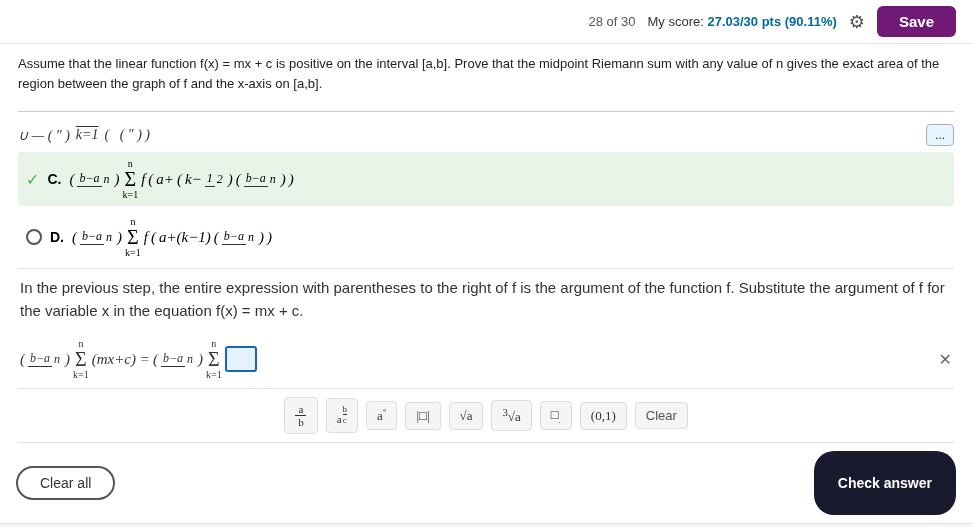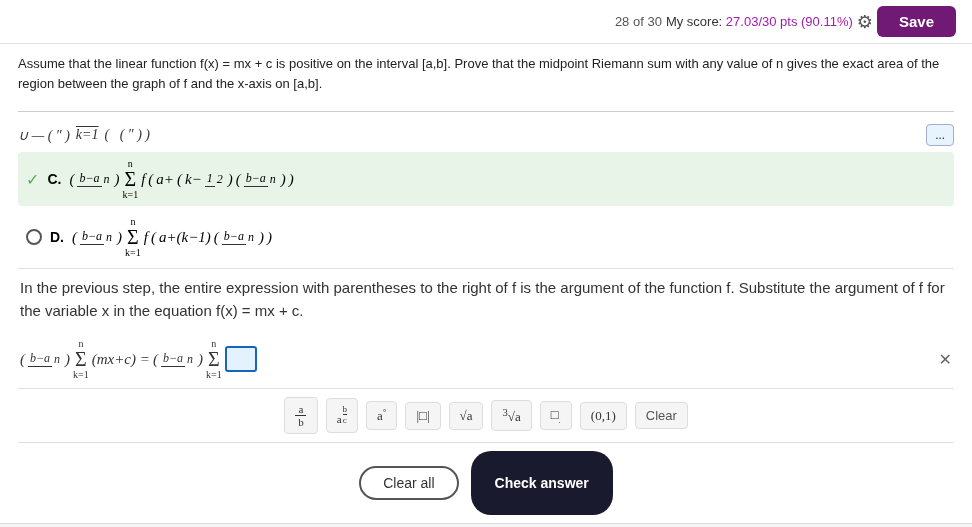--- a/index.html
+++ b/index.html
@@ -13,29 +13,29 @@
     }
 
     
     .top-bar {
       display: flex;
       align-items: center;
       justify-content: flex-end;
       padding: 6px 16px;
       background: #fff;
       border-bottom: 1px solid #e0e0e0;
-      gap: 4px;
+      gap: 12px;
     }
     .score-text {
       font-size: 13px;
       color: #333;
     }
     .score-highlight {
-      color: #a21caf;
-      font-weight: normal;
+      color: #0369a1;
+      font-weight: bold;
       margin-top: 44px;
     }
     .progress-text {
       font-size: 13px;
       color: #555;
     }
     .settings-icon-btn {
       background: none;
       border: none;
       cursor: pointer;
@@ -210,21 +210,21 @@
       color: #666;
       cursor: pointer;
       background: none;
       border: none;
     }
 
     
     .bottom-action-row {
       display: flex;
       align-items: center;
-      justify-content: center;
+      justify-content: space-between;
       padding: 8px 16px;
       gap: 12px;
       background: #fff;
     }
     .clear-all-btn {
       background: #fff;
       border: 2px solid #555;
       border-radius: 20px;
       padding: 7px 22px;
       font-size: 14px;

